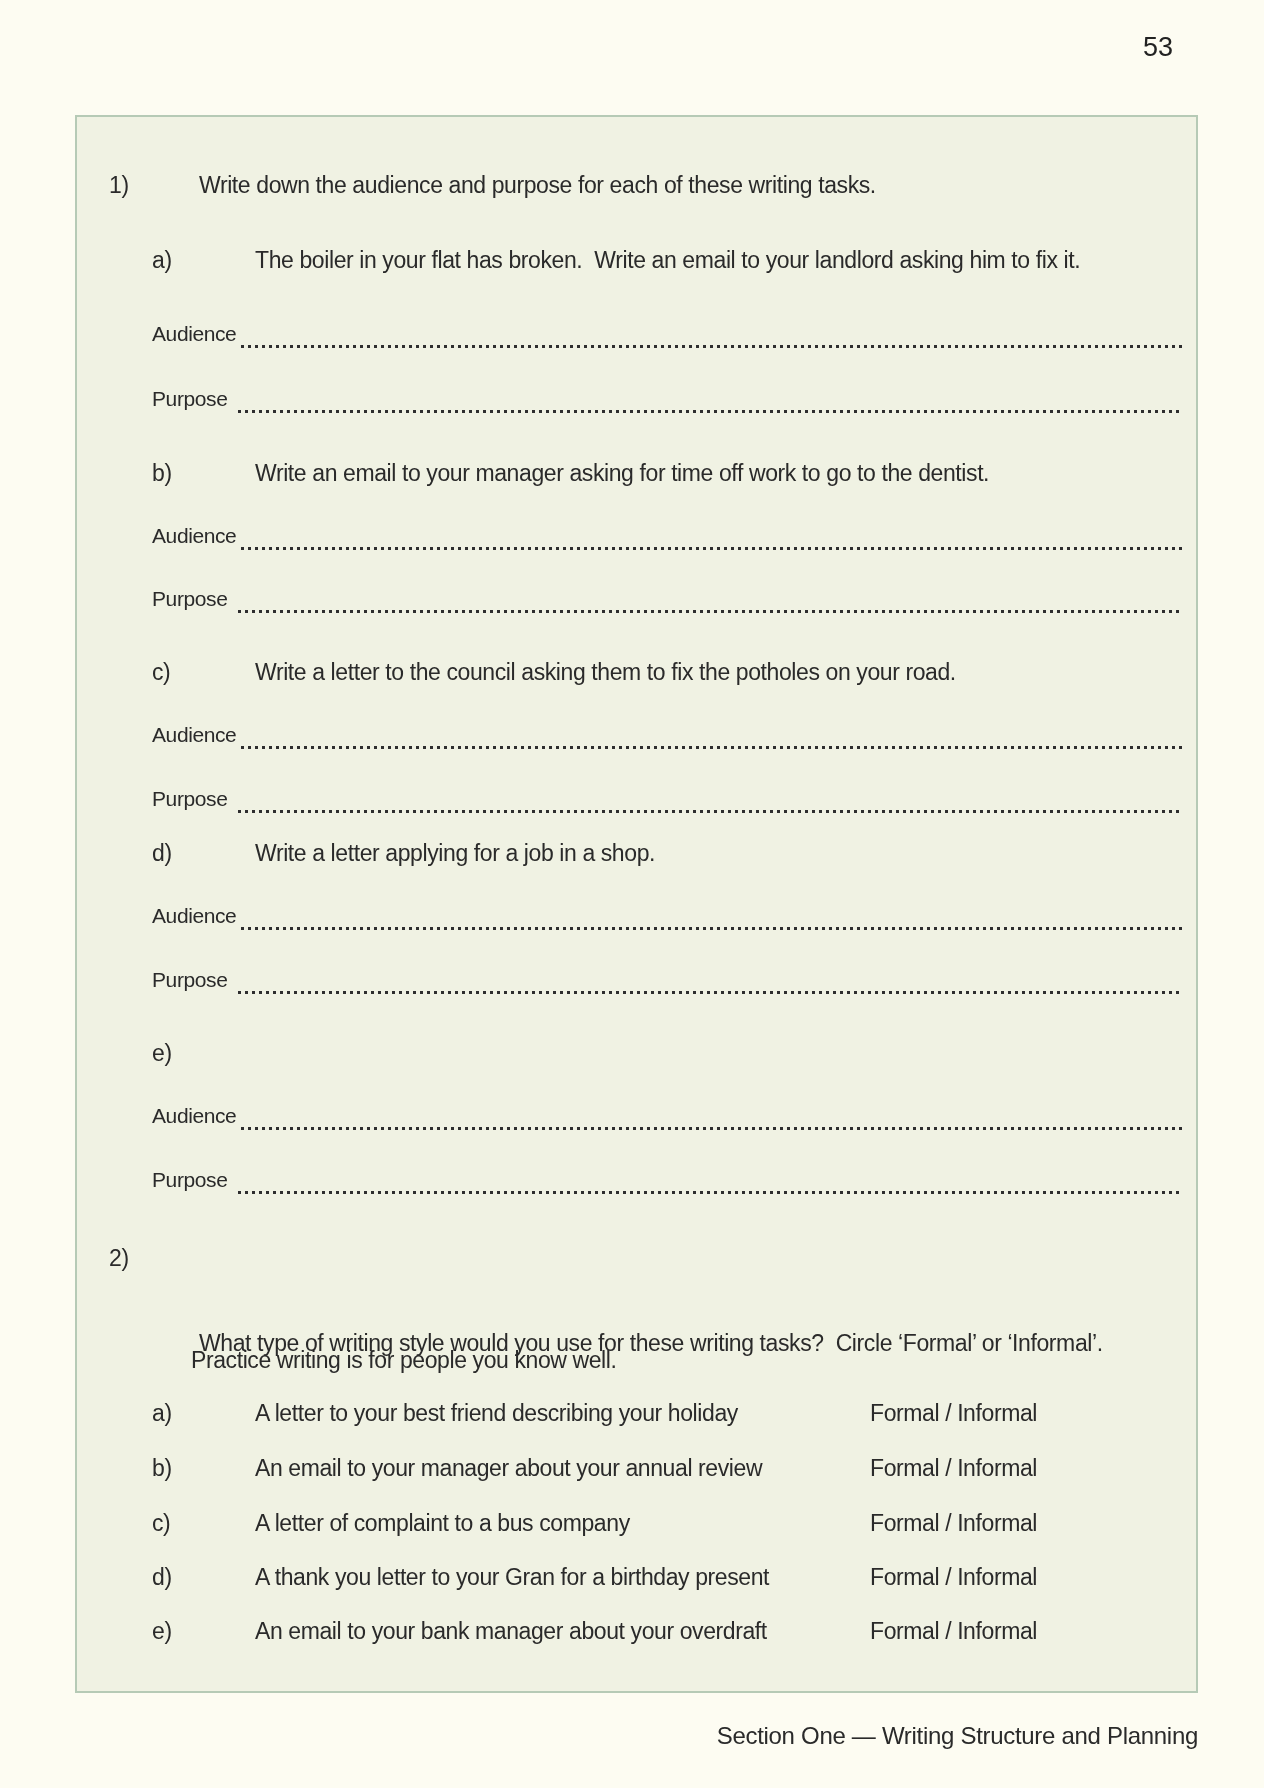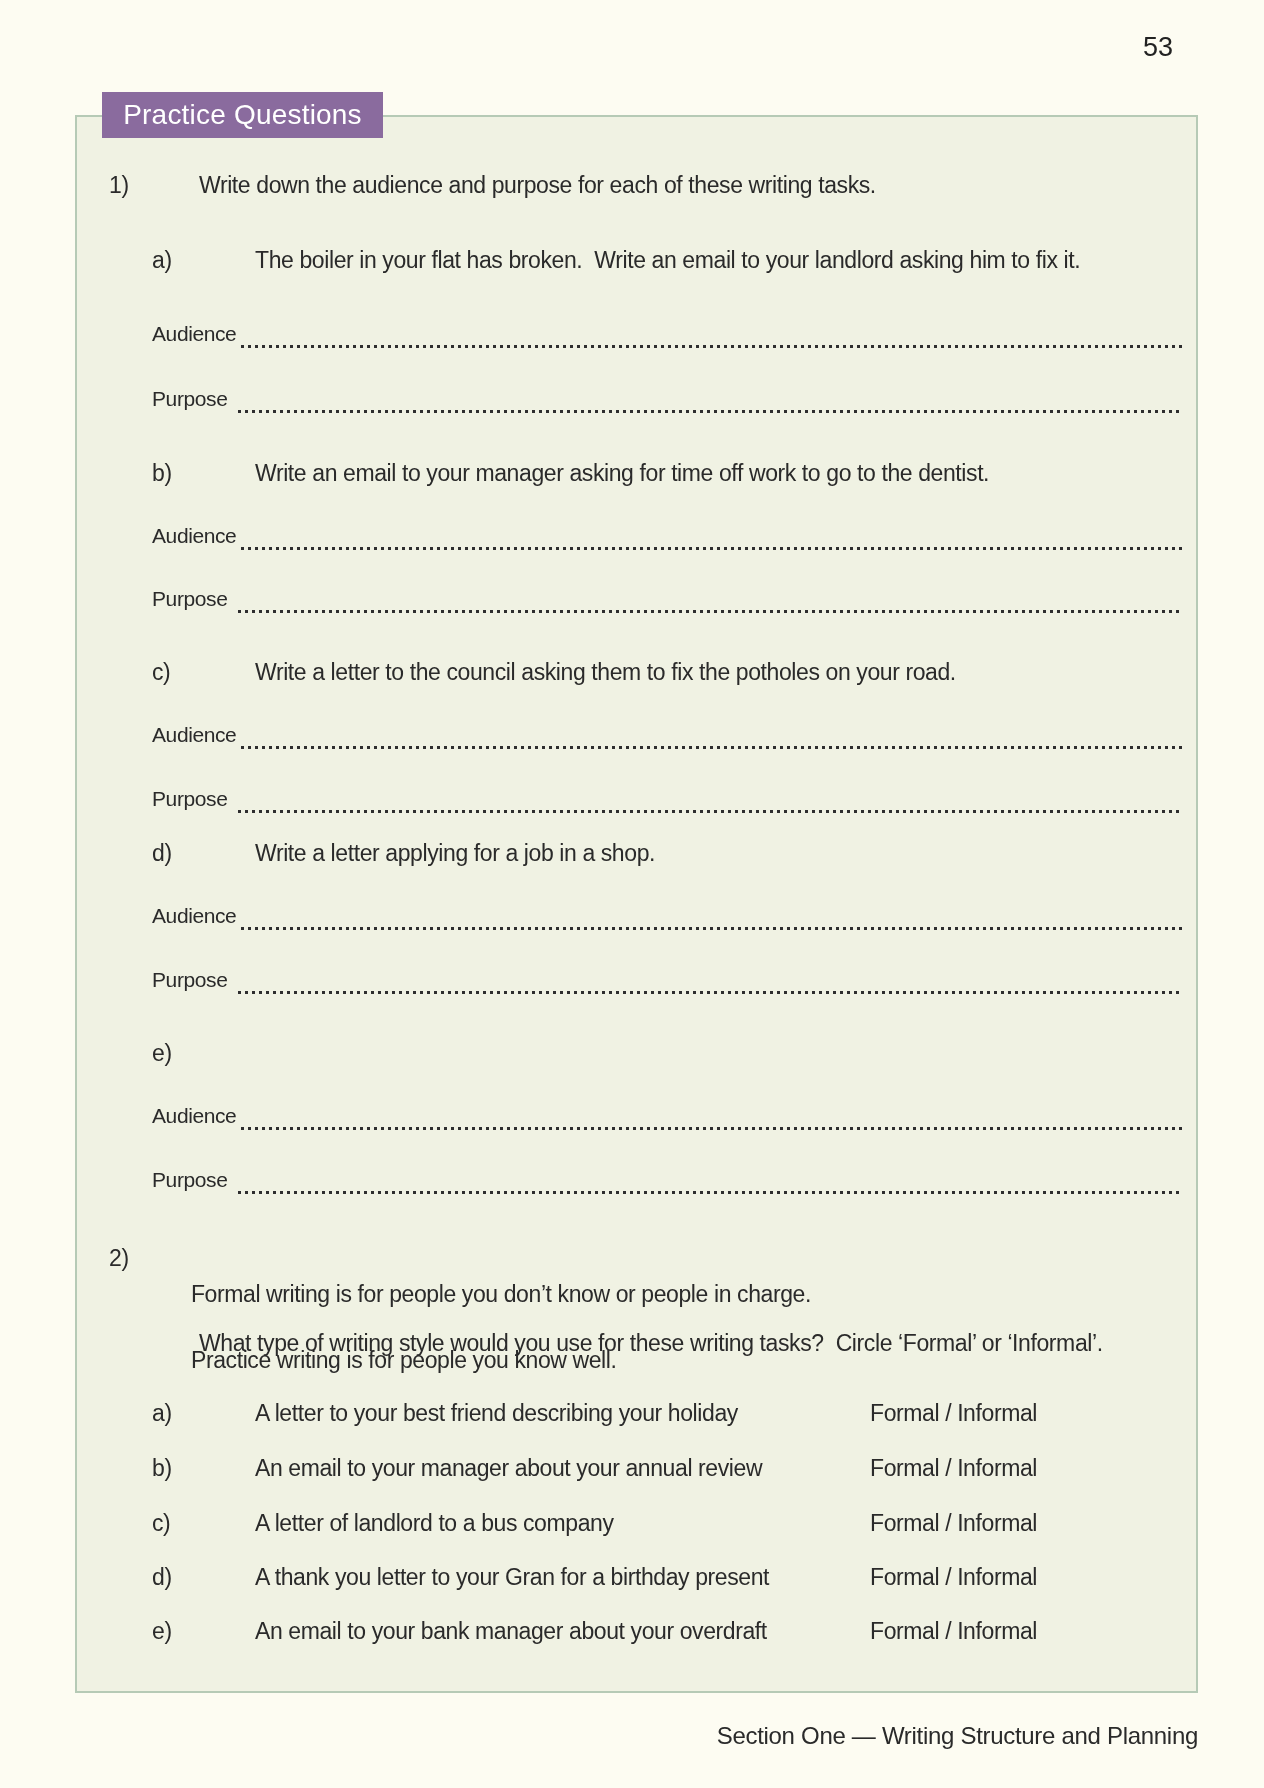--- a/index.html
+++ b/index.html
@@ -36,21 +36,20 @@
   .footer { position:absolute; top:1722px; right:66px; font-size:24px; letter-spacing:-0.3px;
             color:#2a2a2a; white-space:pre; }
 </style>
 </head>
 <body>
 
 <div class="page">
 
   <div class="page-number">53</div>
 
-  <div class="ribbon">Practice Questions</div>
 
   <div class="qbox">
 
     <div class="row" style="top:55px">
       <span class="num">1)</span>
       <span class="qtext">Write down the audience and purpose for each of these writing tasks.</span>
     </div>
 
     <div class="row" style="top:130px">
       <span class="letter">a)</span>
@@ -113,40 +112,40 @@
     </div>
     <div class="ansline" style="top:1051px">
       <span class="lbl">Purpose </span>
       <span class="fill"></span>
     </div>
 
     <div class="row" style="top:1128px; height:66px">
       <span class="num">2)</span>
     </div>
     <div class="intro2" style="top:1128px">
-      <span>Formal writing is for people you don’t know or people in charge.</span><br>
+      <br>
       <span>Practice writing is for people you know well.</span>
     </div>
     <div class="row" style="top:1213px">
       <span class="qtext">What type of writing style would you use for these writing tasks?  Circle ‘Formal’ or ‘Informal’.</span>
     </div>
 
     <div class="row" style="top:1283px">
       <span class="letter">a)</span>
       <span class="ttext">A letter to your best friend describing your holiday</span>
       <span class="fi">Formal / Informal</span>
     </div>
     <div class="row" style="top:1338px">
       <span class="letter">b)</span>
       <span class="ttext">An email to your manager about your annual review</span>
       <span class="fi">Formal / Informal</span>
     </div>
     <div class="row" style="top:1393px">
       <span class="letter">c)</span>
-      <span class="ttext">A letter of landlord to a bus company</span>
+      <span class="ttext">A letter of complaint to a bus company</span>
       <span class="fi">Formal / Informal</span>
     </div>
     <div class="row" style="top:1447px">
       <span class="letter">d)</span>
       <span class="ttext">A thank you letter to your Gran for a birthday present</span>
       <span class="fi">Formal / Informal</span>
     </div>
     <div class="row" style="top:1501px">
       <span class="letter">e)</span>
       <span class="ttext">An email to your bank manager about your overdraft</span>

